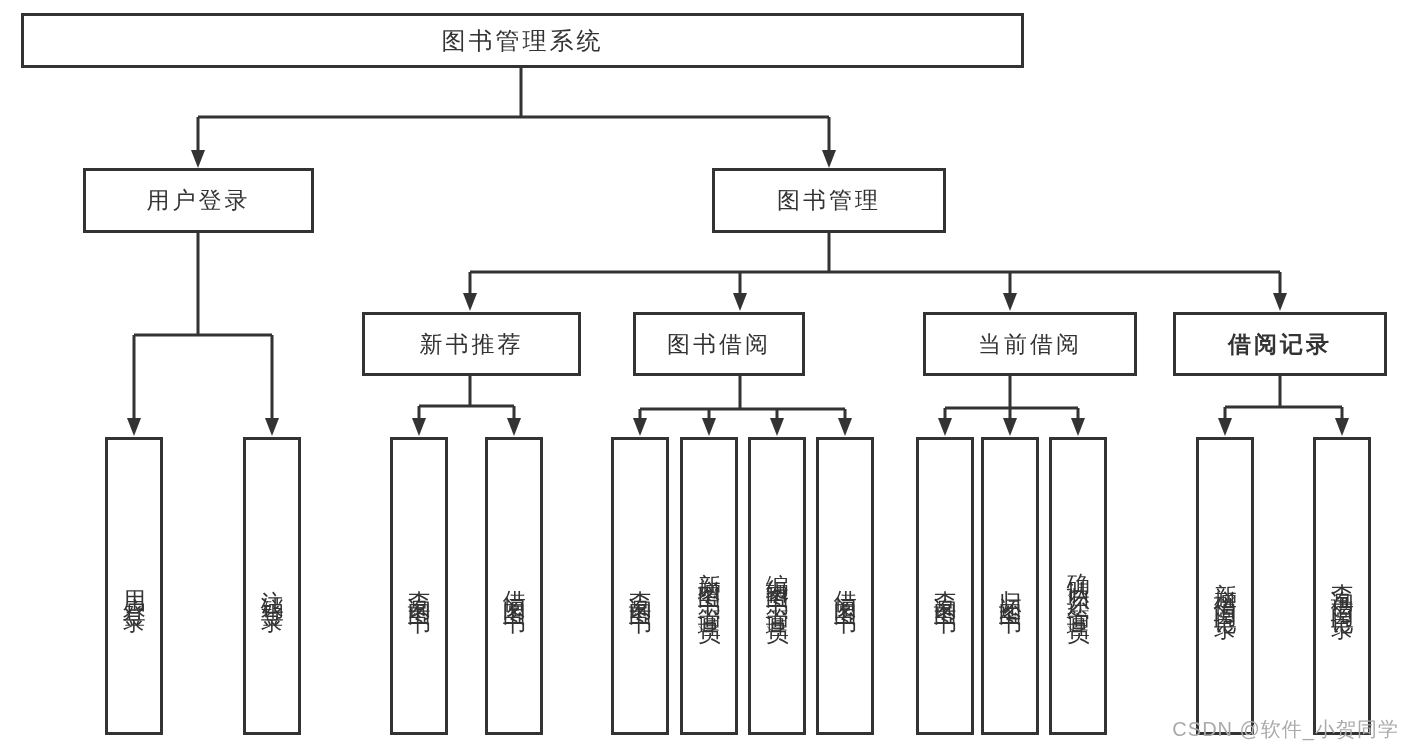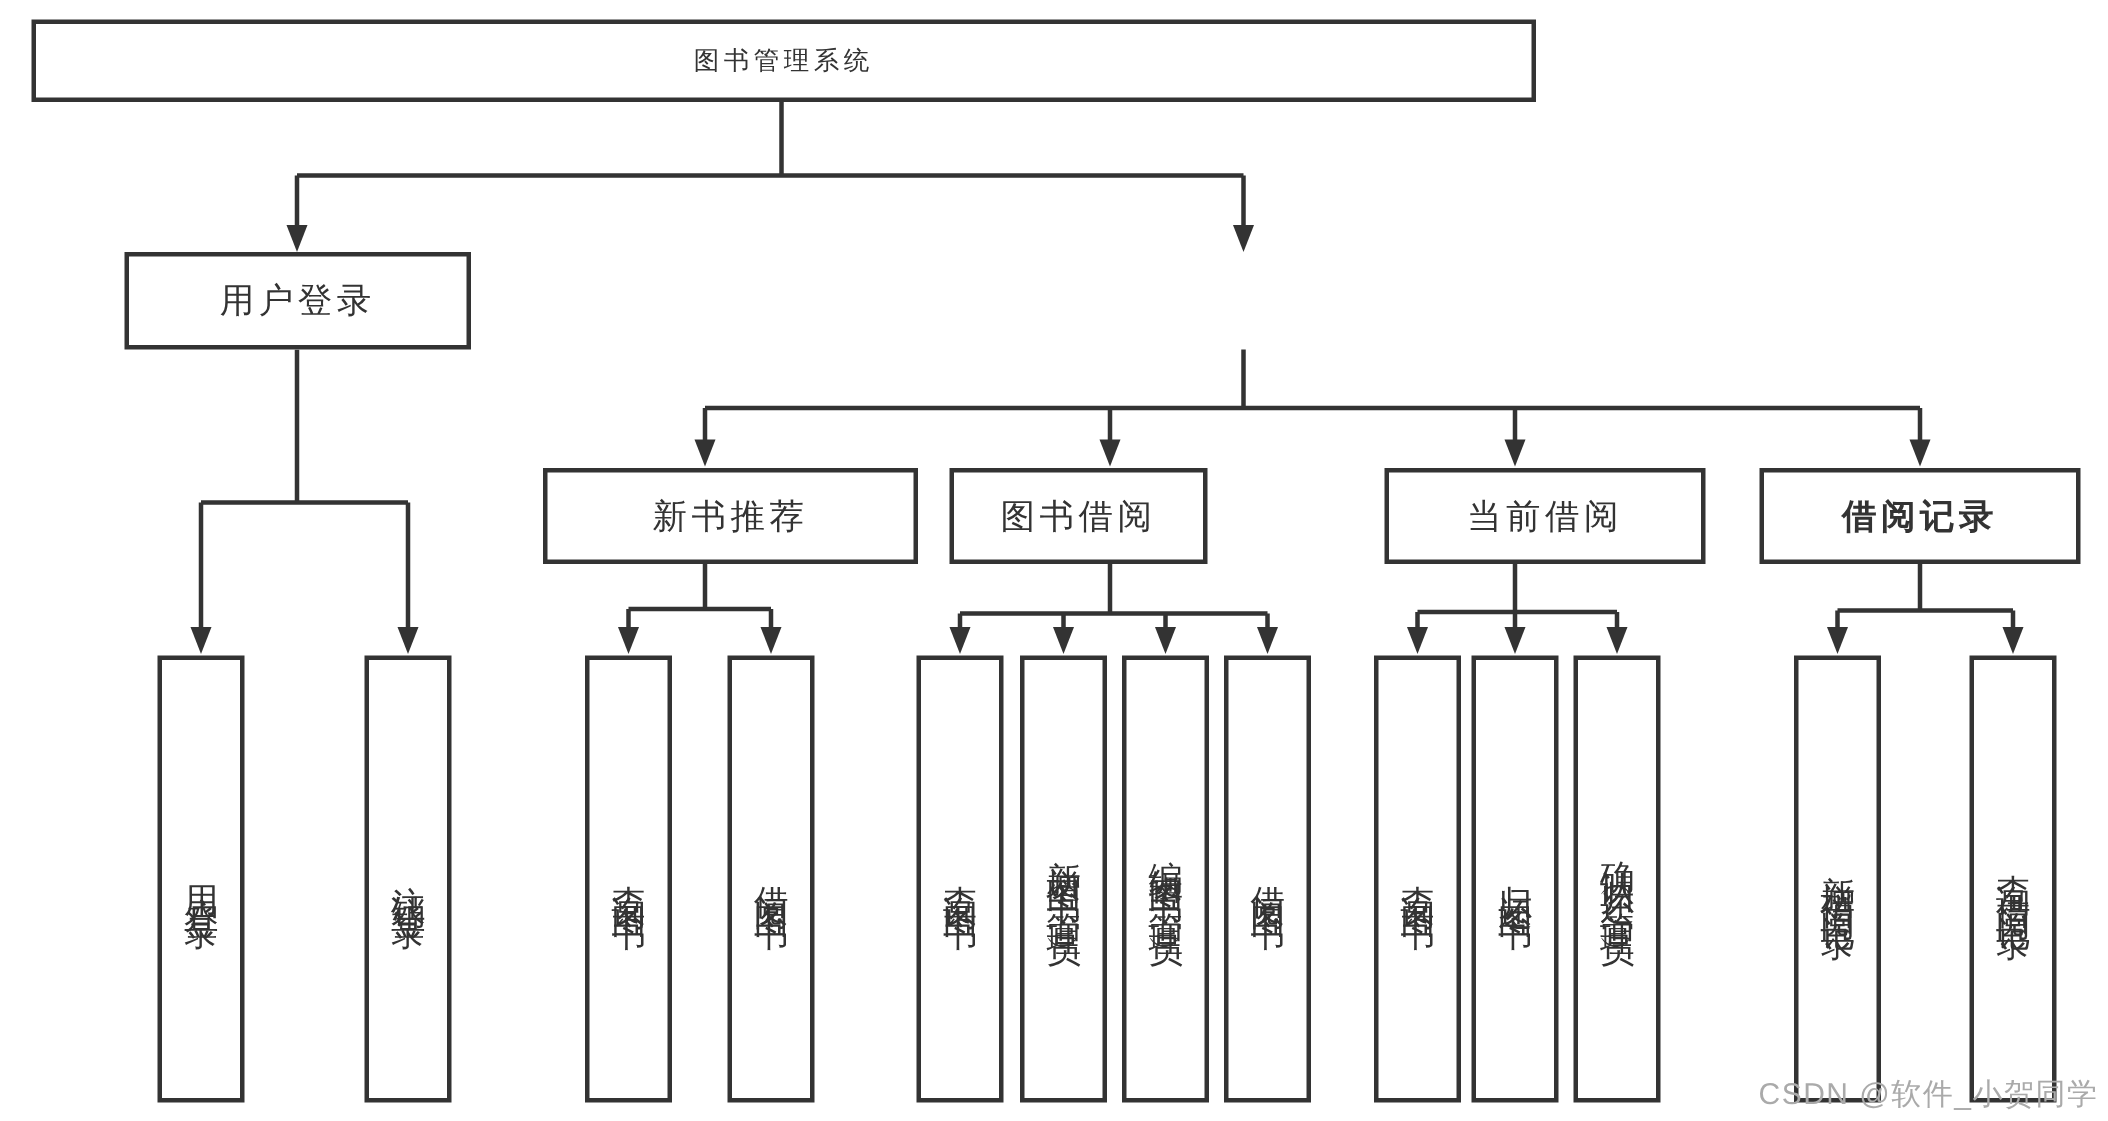--- a/index.html
+++ b/index.html
@@ -32,27 +32,27 @@
     align-items: center;
     justify-content: center;
   }
   .h-label {
     font-size: 23px;
     letter-spacing: 3px;
     white-space: nowrap;
     color: #333333;
   }
   .root-box .h-label {
-    font-size: 17px;
+    font-size: 24px;
   }
   .root-box   { left: 21px;  top: 13px;  width: 1003px; height: 55px; }
   .l2-a       { left: 83px;  top: 168px; width: 231px;  height: 65px; }
   .l2-b       { left: 712px; top: 168px; width: 234px;  height: 65px; }
   .l3         { top: 312px; height: 64px; }
-  .l3-a       { left: 362px;  width: 250px; }
+  .l3-a       { left: 362px;  width: 219px; }
   .l3-b       { left: 633px;  width: 172px; }
   .l3-c       { left: 923px;  width: 214px; }
   .l3-d       { left: 1173px; width: 214px; font-weight: bold; }
   .leaf       { top: 437px; height: 298px; width: 58px; }
   .v-label {
     writing-mode: vertical-rl;
     text-orientation: mixed;
     font-size: 23px;
     line-height: 1.1;
     letter-spacing: 7px;
@@ -121,20 +121,23 @@
     </g>
   </svg>
 
   <div class="node root-box">
     <span class="h-label">图书管理系统</span>
   </div>
 
   <div class="node l2-a">
     <span class="h-label">用户登录</span>
   </div>
+  <div class="node l2-b">
+    <span class="h-label">图书管理</span>
+  </div>
 
   <div class="node l3 l3-a">
     <span class="h-label">新书推荐</span>
   </div>
   <div class="node l3 l3-b">
     <span class="h-label">图书借阅</span>
   </div>
   <div class="node l3 l3-c">
     <span class="h-label">当前借阅</span>
   </div>

